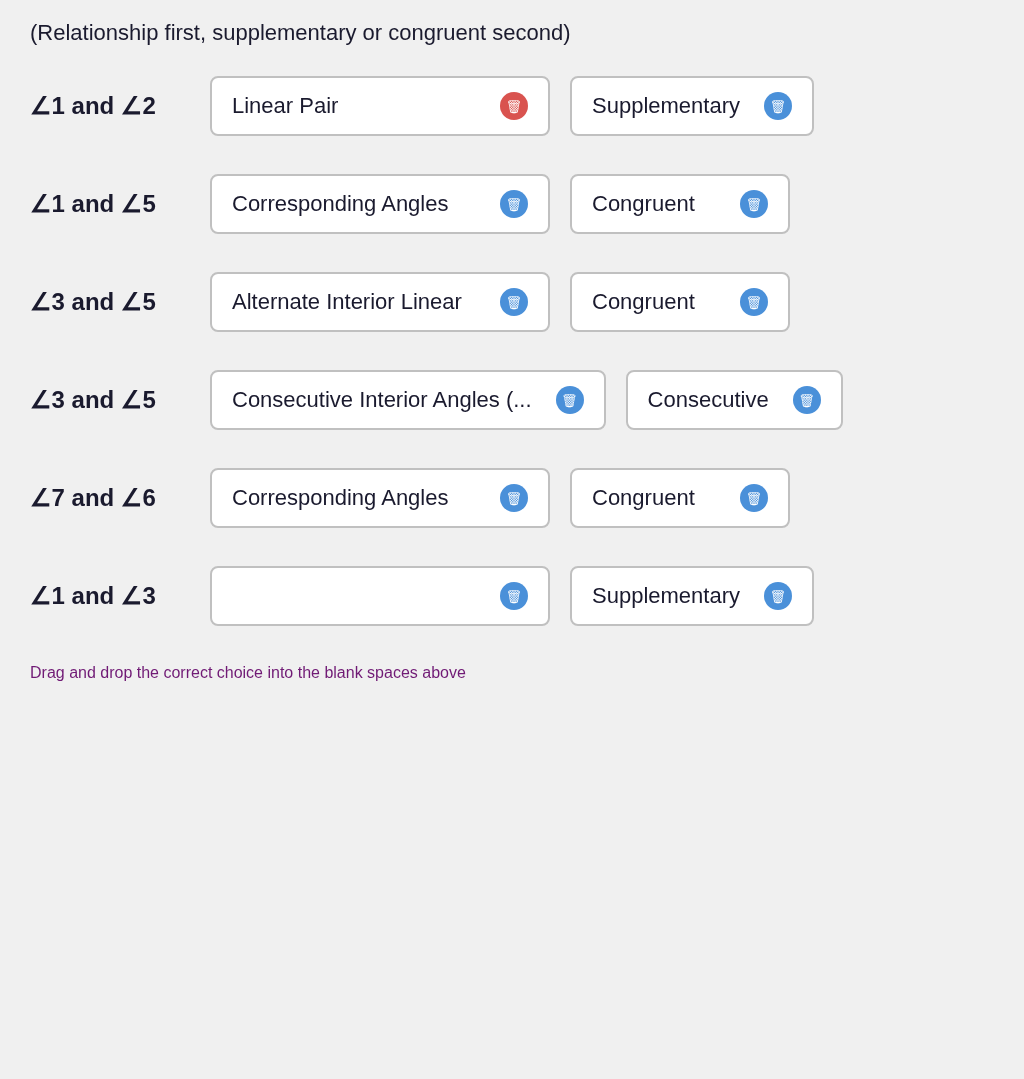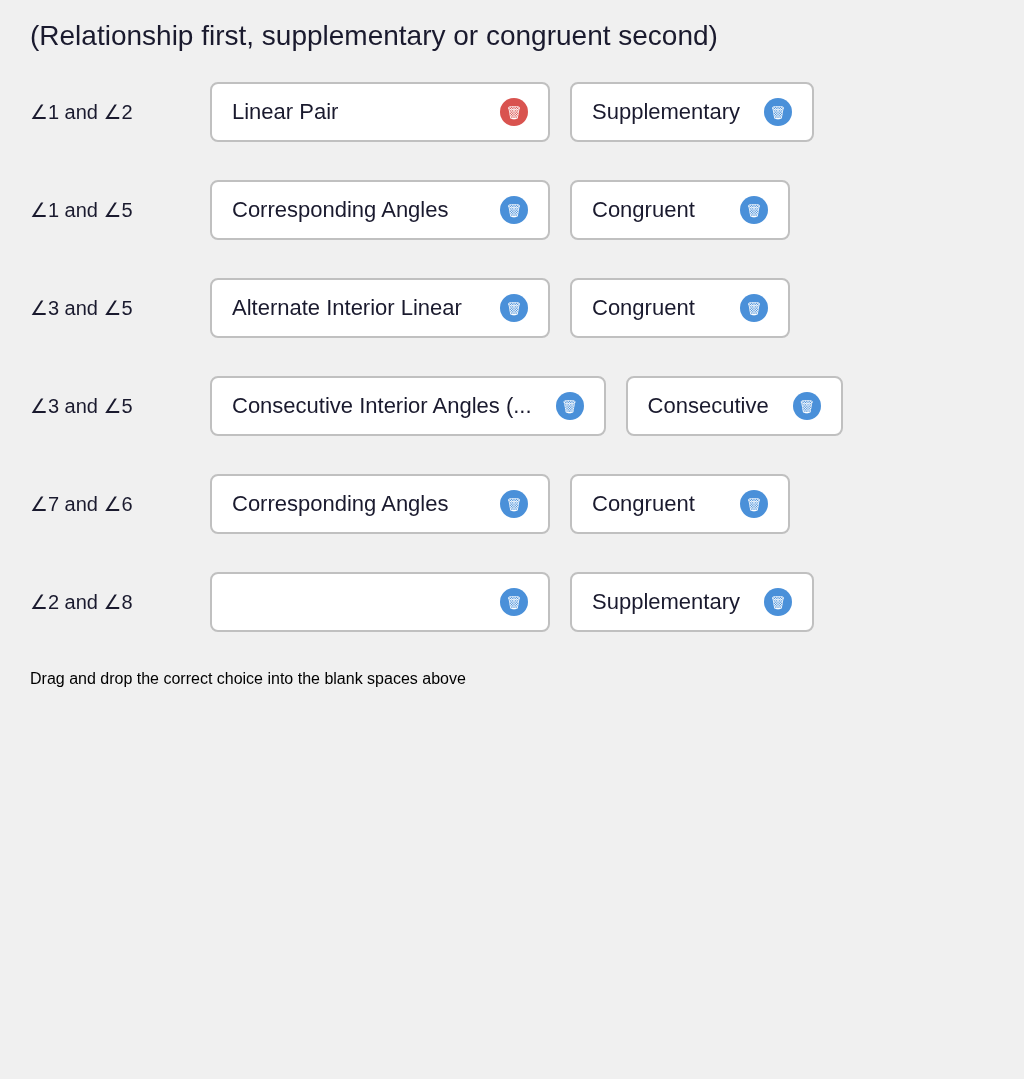--- a/index.html
+++ b/index.html
@@ -11,36 +11,36 @@
     body {
       font-family: -apple-system, BlinkMacSystemFont, 'Segoe UI', Arial, sans-serif;
       background-color: #f0f0f0;
       width: 1024px;
       min-height: 1079px;
       padding: 20px 30px;
       color: #1a1a2e;
     }
 
     .page-header {
-      font-size: 28px;
+      font-size: 22px;
       color: #1a1a2e;
       margin-bottom: 30px;
       font-weight: 400;
     }
 
     .row {
       display: flex;
       align-items: center;
       margin-bottom: 38px;
       gap: 20px;
     }
 
     .angle-label {
-      font-size: 20px;
-      font-weight: 400;
+      font-size: 24px;
+      font-weight: 700;
       color: #1a1a2e;
       min-width: 160px;
       flex-shrink: 0;
     }
 
     .answer-box {
       display: flex;
       align-items: center;
       background: white;
       border: 2px solid #c0c0c0;
@@ -71,21 +71,21 @@
       flex-shrink: 0;
       margin-left: auto;
     }
 
     .trash-icon-red {
       background: #d9534f;
     }
 
     .footer-note {
       font-size: 16px;
-      color: #000000;
+      color: #701a75;
       margin-top: 10px;
     }
   </style>
 </head>
 <body>
 
 <div>
   <p class="page-header">(Relationship first, supplementary or congruent second)</p>
 </div>
 
@@ -139,21 +139,21 @@
       <div class="answer-box">
         <span>Corresponding Angles</span>
         <span class="trash-icon" style="font-size: 13px;">🗑</span>
       </div>
       <div class="answer-box answer-box-sm">
         <span>Congruent</span>
         <span class="trash-icon" style="font-size: 13px;">🗑</span>
       </div>
     </div>
     <div class="row">
-      <div class="angle-label">∠2 and ∠8</div>
+      <div class="angle-label">∠1 and ∠3</div>
       <div class="answer-box">
         <span class="trash-icon" style="font-size: 13px;">🗑</span>
       </div>
       <div class="answer-box answer-box-sm">
         <span>Supplementary</span>
         <span class="trash-icon" style="font-size: 13px;">🗑</span>
       </div>
     </div>
   </div>
 

